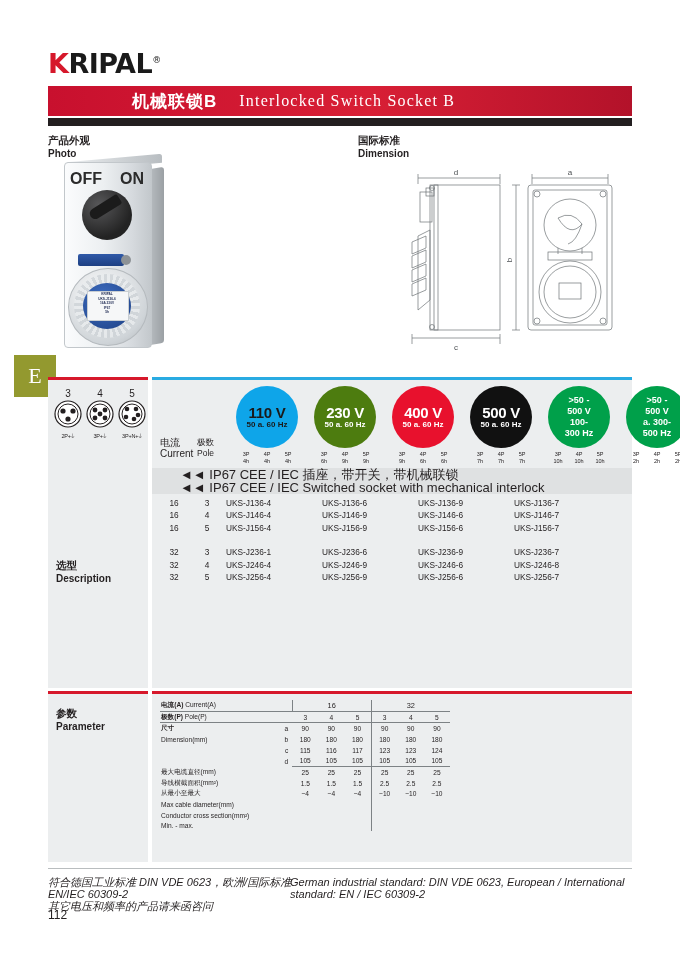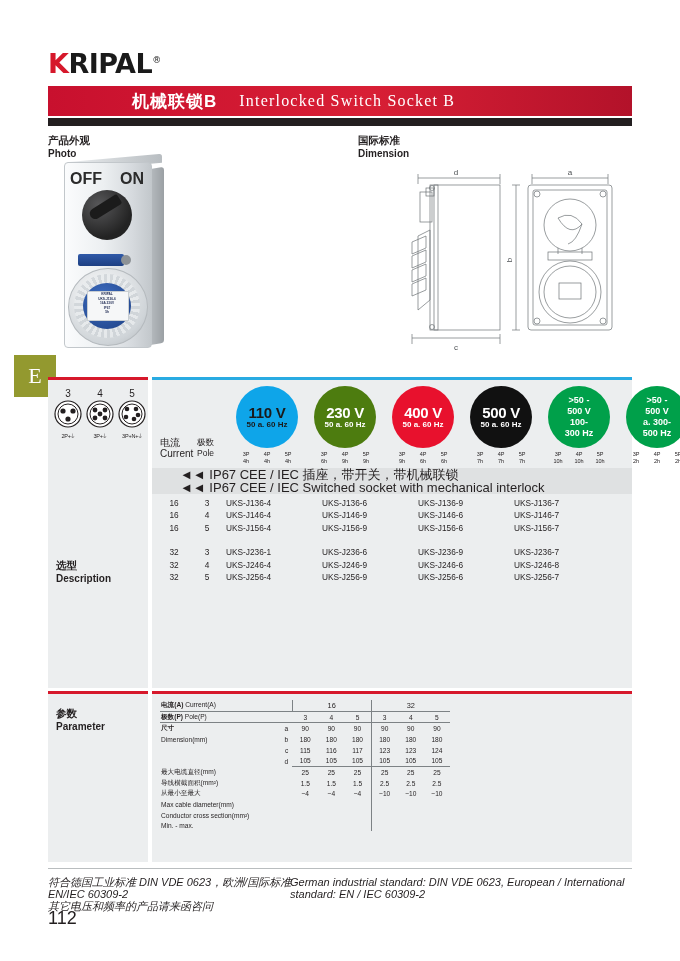--- a/index.html
+++ b/index.html
@@ -127,21 +127,21 @@
   .ptab .bl{border-left:1px solid #7d8285;}
   .ptab .bb{border-bottom:1px solid #7d8285;}
   .ptab .grp{text-align:center;font-size:7.4px;}
   .ptab .hdzh{font-weight:bold;}
 
   
   .fline{position:absolute;left:48px;top:868px;width:584px;height:1px;background:#b9bdbf;}
   .foot{position:absolute;top:876px;font-size:11px;line-height:12px;color:#231f20;font-style:italic;}
   .foot-cn{left:48px;width:250px;}
   .foot-en{left:290px;width:340px;}
-  .pageno{position:absolute;left:48px;top:908px;font-size:18px;color:#231f20;}
+  .pageno{position:absolute;left:48px;top:908px;font-size:12px;color:#231f20;}
 </style>
 </head>
 <body>
 
 <div class="page">
 
   <div class="logo"><span class="k">K</span><span>RIPAL</span><span class="reg">®</span></div>
 
   <div class="titlebar">
     <div class="inner">

